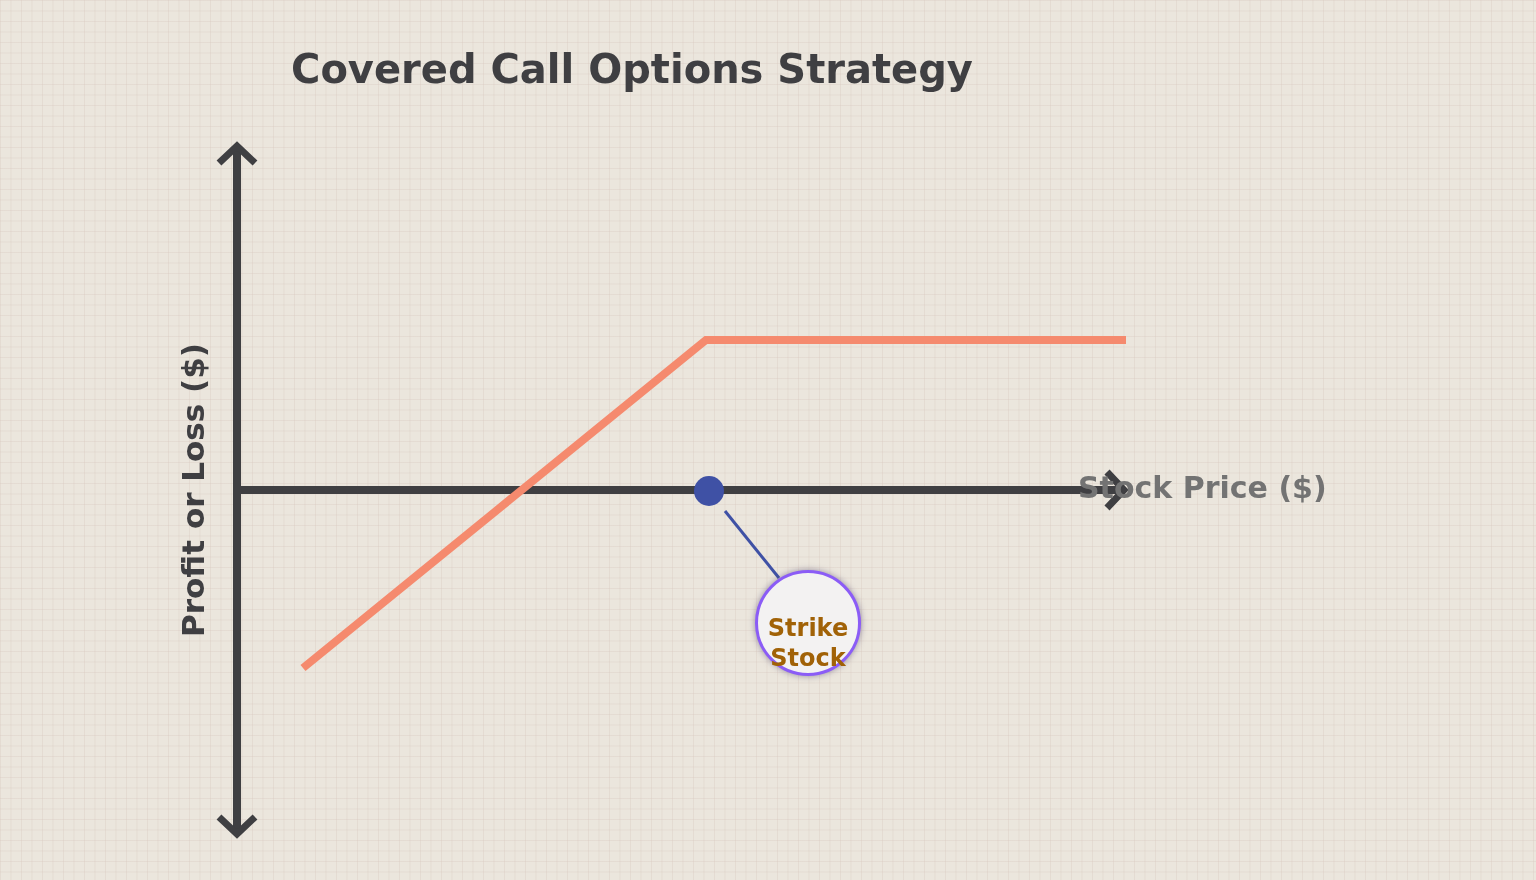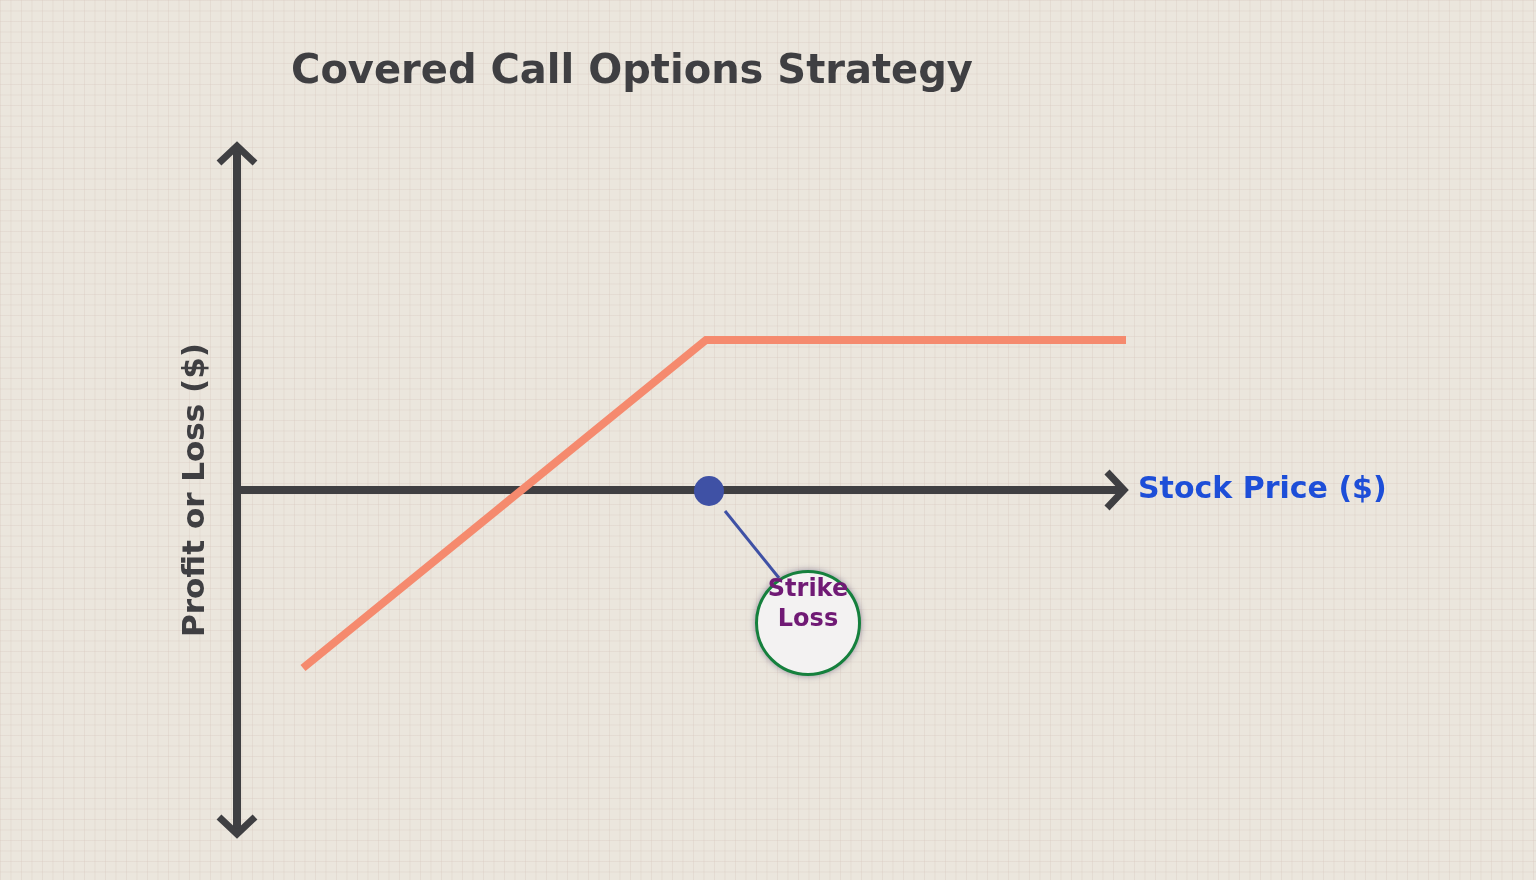--- a/index.html
+++ b/index.html
@@ -7,27 +7,27 @@
     background-color:#ebe6dd;
     background-image:
       linear-gradient(to right, rgba(215,200,190,0.35) 1px, transparent 1px),
       linear-gradient(to bottom, rgba(215,200,190,0.35) 1px, transparent 1px);
     background-size:10.5px 10.5px;
     font-family:"DejaVu Sans", sans-serif;}
   #title{position:absolute;left:0;top:46px;width:1264px;text-align:center;
     font-size:40px;font-weight:bold;color:#3f3f42;}
   #ylabel{position:absolute;left:193px;top:490px;transform:translate(-50%,-50%) rotate(-90deg);
     white-space:nowrap;font-size:31px;font-weight:bold;color:#3f3f42;}
-  #xlabel{position:absolute;left:1138px;top:470px;font-size:30px;font-weight:bold;color:#1d4ed8;white-space:nowrap;}
+  #xlabel{position:absolute;left:1078px;top:470px;font-size:30px;font-weight:bold;color:#737373;white-space:nowrap;}
   svg{position:absolute;left:0;top:0;}
   #callout{position:absolute;left:755px;top:570px;width:106px;height:106px;border-radius:50%;
-    background:#f3f2f2;border:3px solid #15803d;box-sizing:border-box;
+    background:#f3f2f2;border:3px solid #8b5cf6;box-sizing:border-box;
     box-shadow:0 0 6px rgba(80,70,110,0.55);
-    display:flex;align-items:flex-start;justify-content:center;text-align:center;
-    color:#701a75;font-weight:bold;font-size:24px;line-height:30px;}
+    display:flex;align-items:flex-end;justify-content:center;text-align:center;
+    color:#a16207;font-weight:bold;font-size:24px;line-height:30px;}
 </style>
 </head>
 <body>
 
 <div id="title">Covered Call Options Strategy</div>
 
 <svg width="1536" height="880">
 
   <line x1="237" y1="148" x2="237" y2="832" stroke="#3f3f42" stroke-width="8"></line>
   <polyline points="219,163 237,146 255,163" fill="none" stroke="#3f3f42" stroke-width="7"></polyline>
@@ -41,15 +41,15 @@
   <circle cx="709" cy="491" r="15" fill="#3f51a5"></circle>
   <line x1="725" y1="511" x2="779" y2="578" stroke="#3f51a5" stroke-width="3"></line>
 </svg>
 
 <div id="ylabel">Profit or Loss ($)</div>
 <div id="xlabel">Stock Price ($)</div>
 
 <div id="callout">
   <div>
     <div>Strike</div>
-    <div>Loss</div>
+    <div>Stock</div>
   </div>
 </div>
 
 </body></html>

